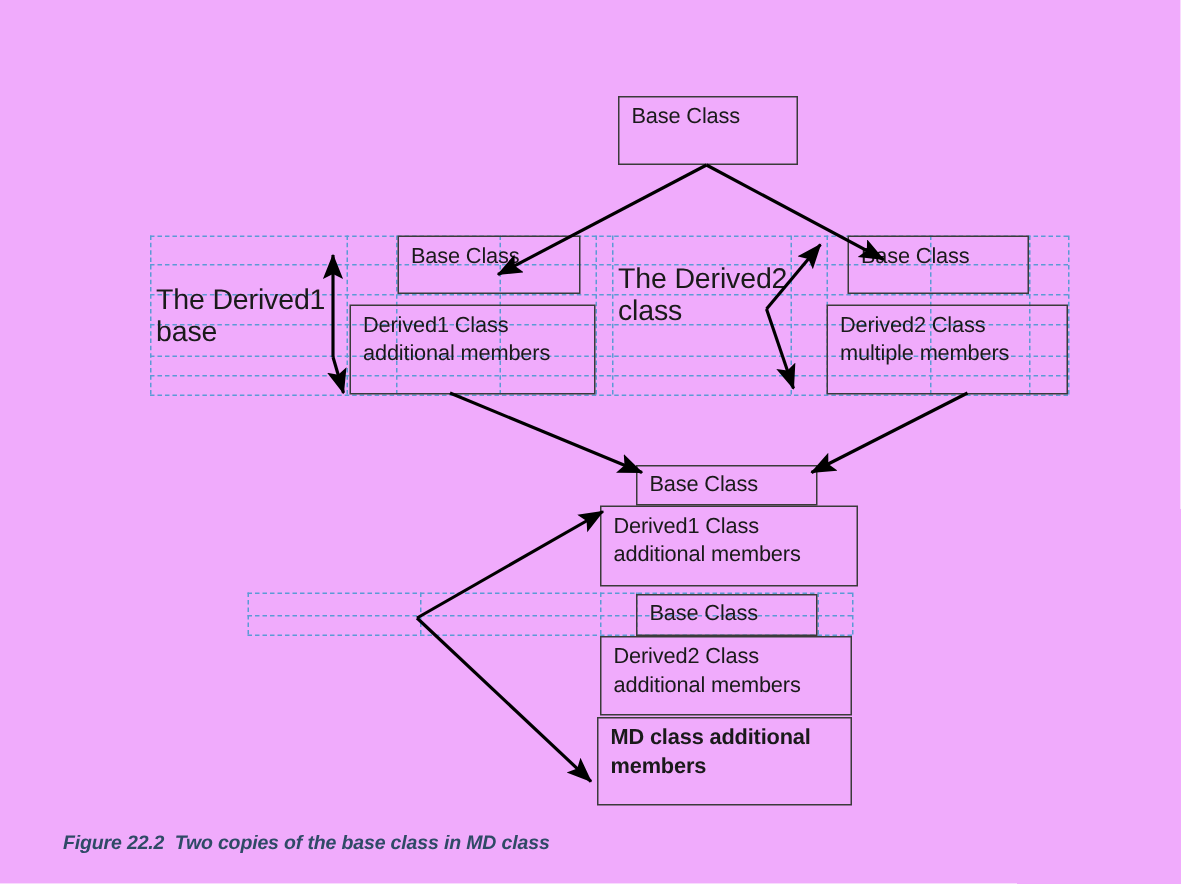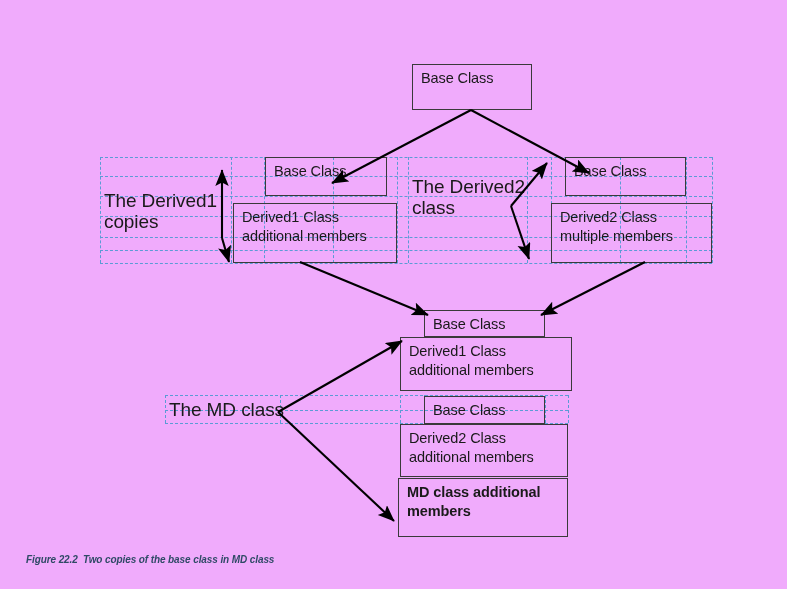--- a/index.html
+++ b/index.html
@@ -61,26 +61,26 @@
     left: 0;
     top: 0;
     width: 787px;
     height: 589px;
     overflow: visible;
     pointer-events: none;
   }
 
   .caption {
     position: absolute;
-    left: 26px;
+    left: 42px;
     top: 554px;
     font-family: "Liberation Sans", sans-serif;
     font-style: italic;
     font-weight: bold;
-    font-size: 10px;
+    font-size: 13px;
     color: #2f4a66;
     letter-spacing: -0.1px;
     white-space: pre;
   }
 </style>
 </head>
 <body>
 
 <div id="canvas">
 
@@ -119,21 +119,21 @@
   </div>
 
   <div class="box" style="left:265px; top:157px; width:122px; height:39px;">
     <span class="box-label label-top">Base Class</span>
   </div>
   <div class="box" style="left:233px; top:203px; width:164px; height:60px;">
     <span class="box-label label-top">Derived1 Class
 additional members</span>
   </div>
   <div class="plain-label" style="left:104px; top:190px; width:125px;">The Derived1
-copies</div>
+base</div>
 
   <div class="box" style="left:565px; top:157px; width:121px; height:39px;">
     <span class="box-label label-top">Base Class</span>
   </div>
   <div class="box" style="left:551px; top:203px; width:161px; height:60px;">
     <span class="box-label label-top">Derived2 Class
 multiple members</span>
   </div>
   <div class="plain-label" style="left:412px; top:176px; width:120px;">The Derived2
 class</div>
@@ -149,21 +149,20 @@
     <span class="box-label label-mid">Base Class</span>
   </div>
   <div class="box" style="left:400px; top:424px; width:168px; height:53px;">
     <span class="box-label label-top">Derived2 Class
 additional members</span>
   </div>
   <div class="box" style="left:398px; top:478px; width:170px; height:59px;font-weight:bold;">
     <span class="box-label label-top">MD class additional
 members</span>
   </div>
-  <div class="plain-label" style="left:169px; top:399px; width:120px;">The MD class</div>
 
   <svg class="arrows" viewBox="0 0 787 589" xmlns="http://www.w3.org/2000/svg">
     <defs>
       <marker id="ah" markerWidth="9" markerHeight="9" refX="7.6" refY="3.2" orient="auto" markerUnits="strokeWidth">
         <path d="M0,0 L8,3.2 L0,6.4 L1.6,3.2 z" fill="#000000"></path>
       </marker>
     </defs>
     <g stroke="#000000" stroke-width="2.1" fill="none" marker-end="url(#ah)">
 
       <path d="M471,110 L332,183"></path>

